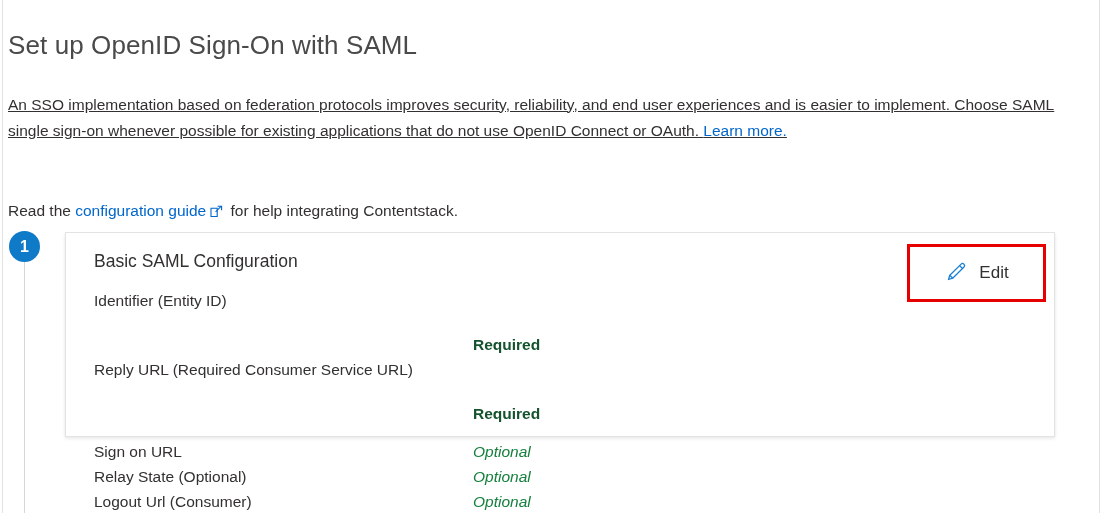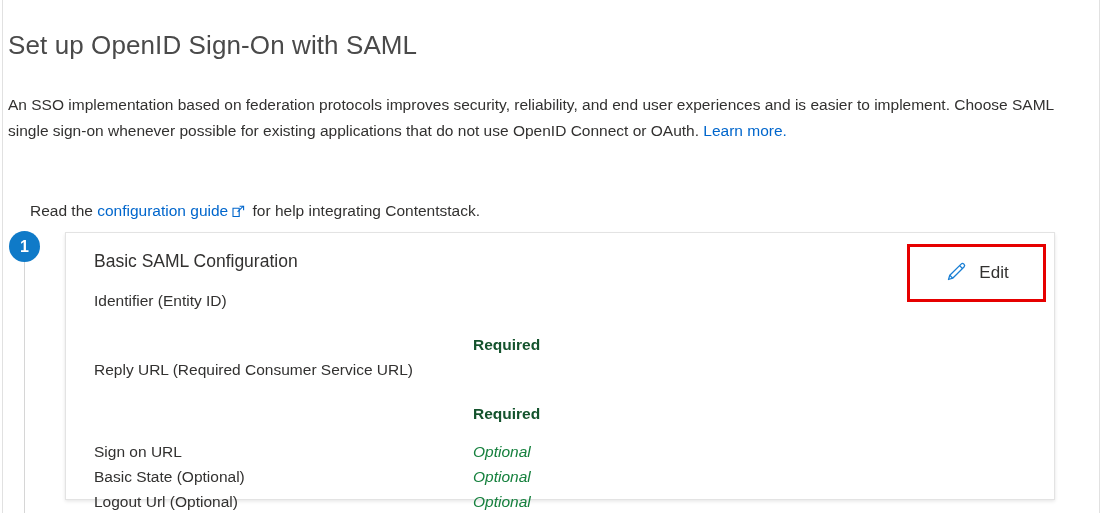--- a/index.html
+++ b/index.html
@@ -41,35 +41,35 @@
   }
 
   
   .intro {
     position: absolute;
     left: 8px; top: 76px;
     width: 1082px;
     font-size: 15.5px;
     line-height: 26px;
     color: #323130;
+    text-decoration: underline;
   }
   .intro a, .guide-line a {
     color: #0066cc;
     text-decoration: none;
   }
 
   
   .guide-line {
     position: absolute;
     left: 8px; top: 184px;
     font-size: 15.5px;
     line-height: 22px;
     color: #323130;
     white-space: nowrap;
-    margin-left: 22px;
   }
   .ext-icon {
     display: inline-block;
     vertical-align: -2px;
     margin: 0 3px 0 4px;
   }
 
   
   .step-connector {
     position: absolute;
@@ -89,21 +89,21 @@
     display: flex;
     align-items: center;
     justify-content: center;
     line-height: 1;
   }
 
   
   .card {
     position: absolute;
     left: 65px; top: 232px;
-    width: 990px; height: 268px;
+    width: 990px; height: 205px;
     background: #ffffff;
     border: 1px solid #e3e3e3;
     box-shadow: 0 1.6px 3.6px rgba(0,0,0,0.10), 0 0.3px 0.9px rgba(0,0,0,0.08);
   }
   .card-title {
     position: absolute;
     left: 28px; top: 18px;
     font-size: 17.5px;
     font-weight: 400;
     color: #323130;
@@ -220,24 +220,24 @@
       </div>
 
       <div class="spacer-row"></div>
 
       <div class="prop-row">
         <div class="prop-label">Sign on URL</div>
         <div class="prop-value">Optional</div>
       </div>
 
       <div class="prop-row">
-        <div class="prop-label">Basic State (Optional)</div>
+        <div class="prop-label">Relay State (Optional)</div>
         <div class="prop-value">Optional</div>
       </div>
 
       <div class="prop-row">
-        <div class="prop-label">Logout Url (Optional)</div>
+        <div class="prop-label">Logout Url (Consumer)</div>
         <div class="prop-value">Optional</div>
       </div>
 
     </div>
   </div>
 </div>
 
 </body></html>

